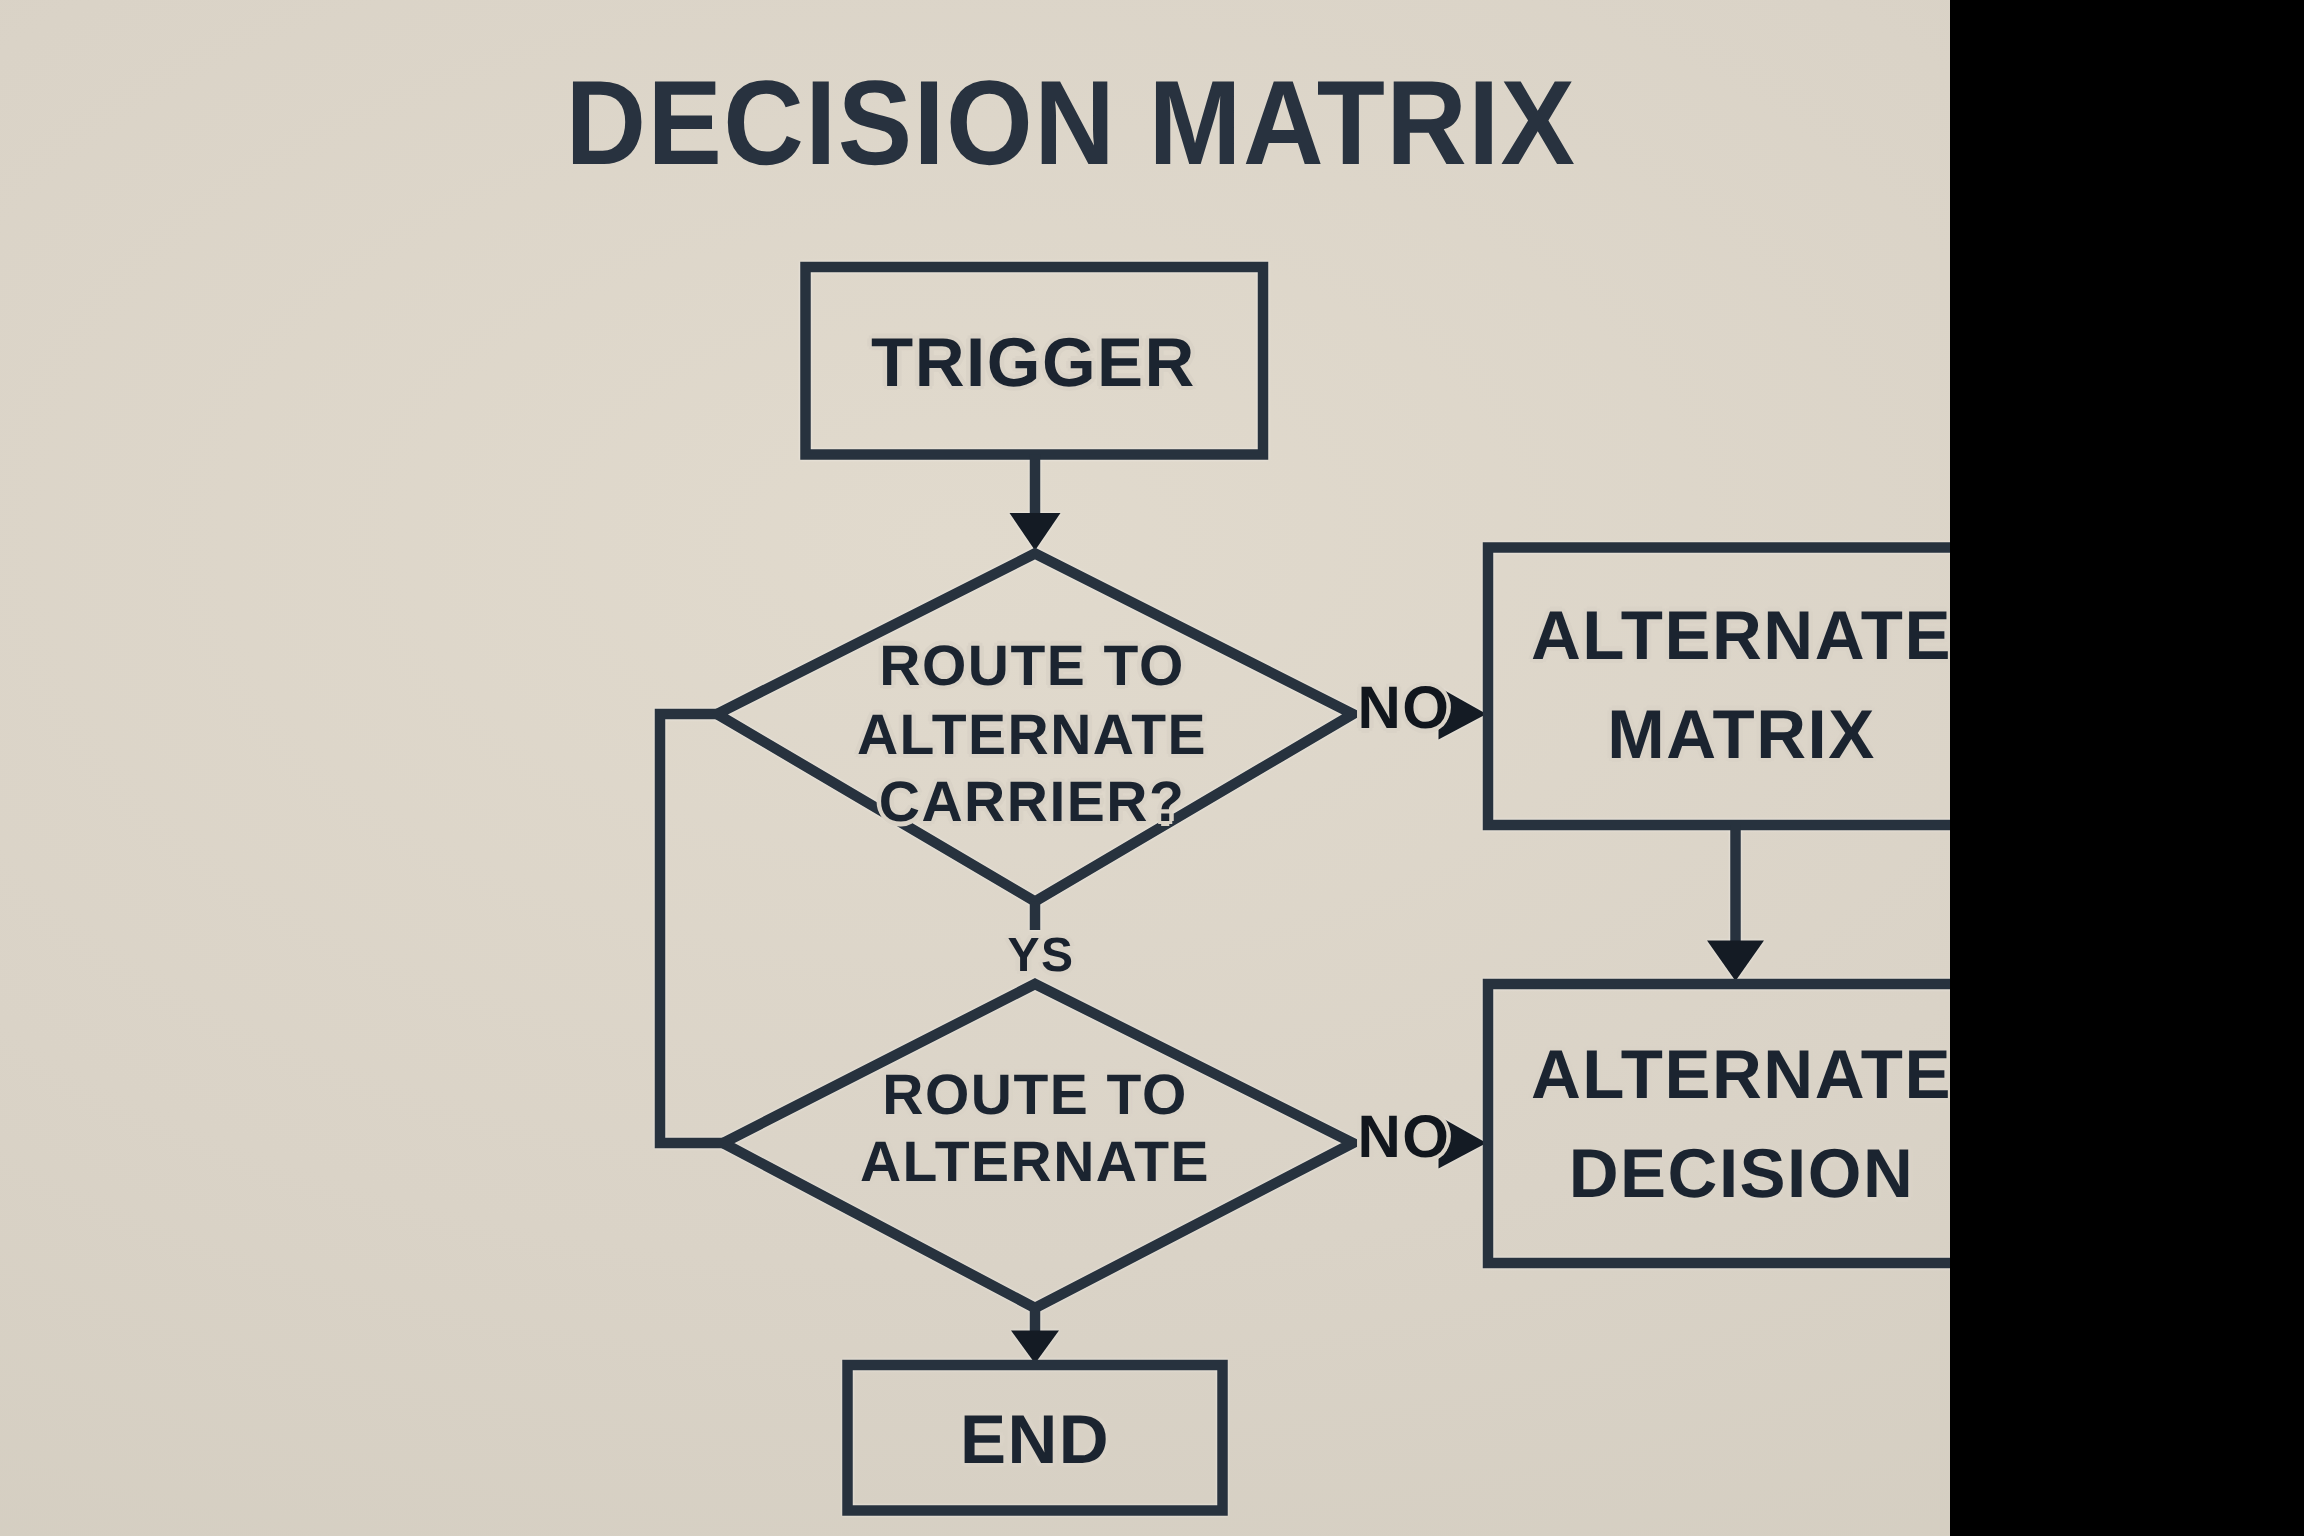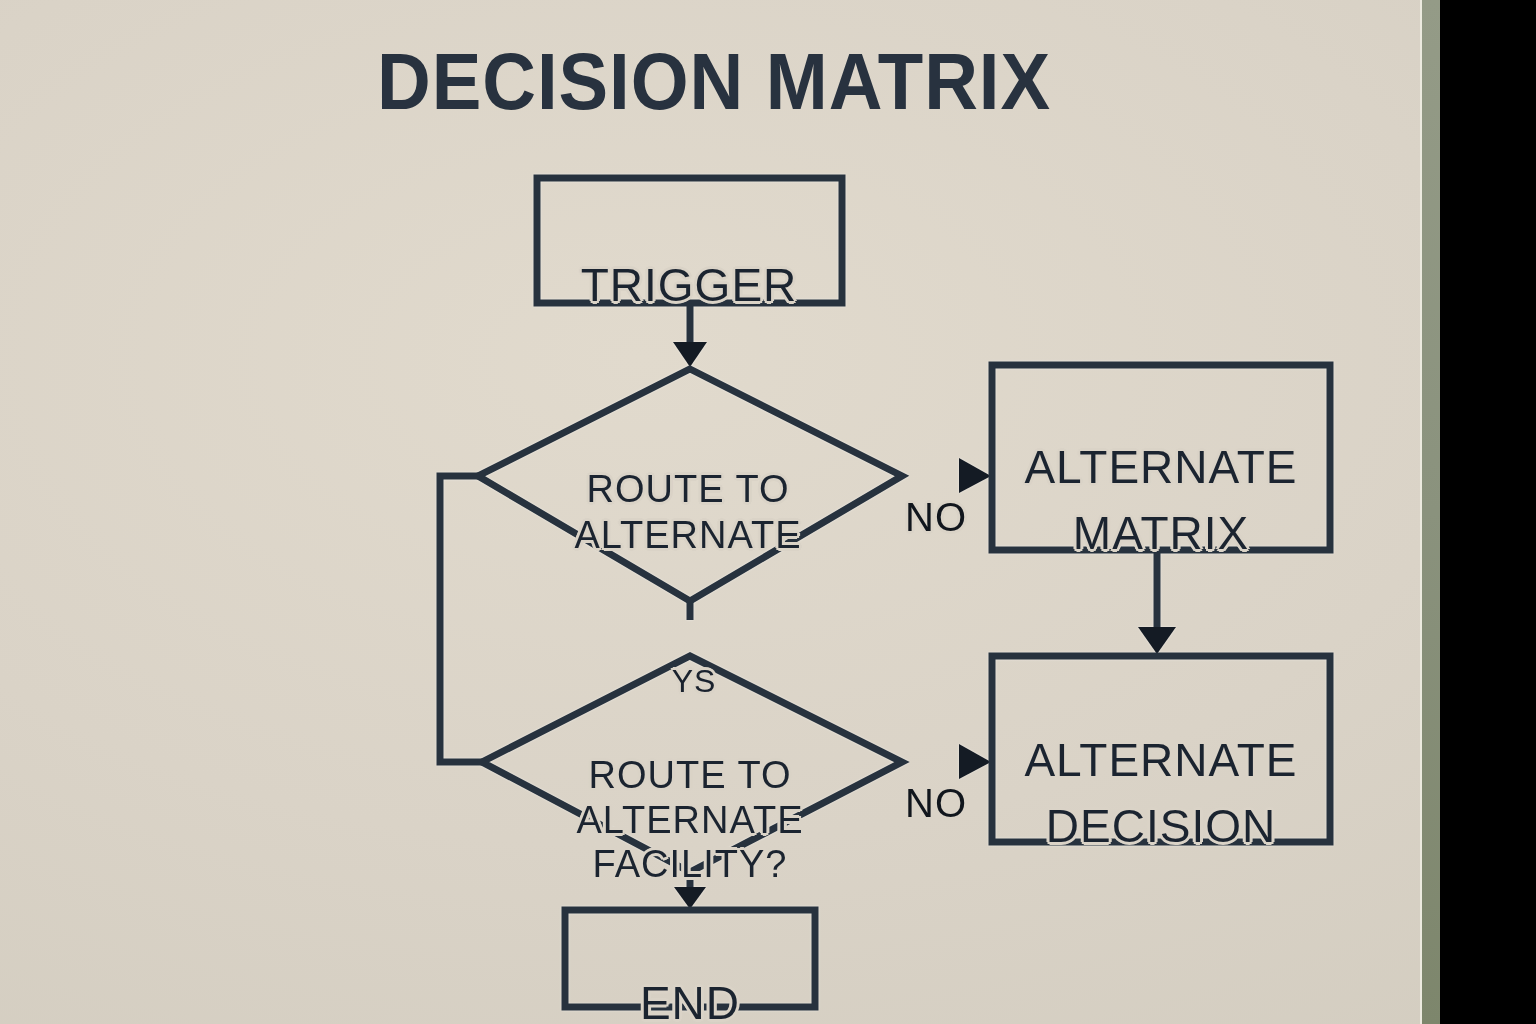--- a/index.html
+++ b/index.html
@@ -1,20 +1,20 @@
 <!DOCTYPE html>
 <html><head>
 <meta charset="utf-8">
 <style>
   html, body { margin: 0; padding: 0; background: #000; }
   * { box-sizing: border-box; }
 
   .scene {
     position: relative;
-    width: 1440px;
+    width: 1300px;
     height: 1024px;
     overflow: hidden;
     font-family: "Liberation Sans", sans-serif;
   }
 
   
   .wall {
     position: absolute;
     top: 0; bottom: 0;
     left: 1448px; right: 0;
@@ -56,29 +56,28 @@
   }
   .ink-fill {
     fill: #141b24;
     stroke: none;
   }
 
   .lbl {
     position: absolute;
     transform: translate(-50%, -50%);
     white-space: nowrap;
-    font-weight: 400;
+    font-weight: 700;
     color: #1b2430;
     letter-spacing: 1px;
     text-shadow:
       -2px -2px 0 #dad3c7, 2px -2px 0 #dad3c7,
       -2px  2px 0 #dad3c7, 2px  2px 0 #dad3c7,
       -3px  0   0 #dad3c7, 3px  0   0 #dad3c7,
        0   -3px 0 #dad3c7, 0    3px 0 #dad3c7;
-    margin-top: 44px;
   }
 
   .title {
     position: absolute;
     left: 714px; top: 82px;
     transform: translate(-50%, -50%) scaleX(0.93);
     font-size: 80px;
     font-weight: 700;
     color: #28323f;
     letter-spacing: 1px;
@@ -131,31 +130,31 @@
       <line class="stroke" x1="690" y1="872" x2="690" y2="889"></line>
       <polygon class="ink-fill" points="674,887 706,887 690,909"></polygon>
 
       <rect class="stroke" x="565" y="910" width="250" height="97"></rect>
     </svg>
 
     <div class="lbl fs-node" style="left:689px; top:241px;">TRIGGER</div>
 
     <div class="lbl fs-diam" style="left:688px; top:445px;">ROUTE TO</div>
     <div class="lbl fs-diam" style="left:688px; top:491px;">ALTERNATE</div>
+    <div class="lbl fs-diam" style="left:688px; top:536px;">CARRIER?</div>
 
     <div class="lbl fs-no" style="left:936px; top:473px;">NO</div>
 
     <div class="lbl fs-yes" style="left:694px; top:637px;">YS</div>
 
     <div class="lbl fs-node" style="left:1161px; top:423px;">ALTERNATE</div>
     <div class="lbl fs-node" style="left:1161px; top:489px;">MATRIX</div>
 
     <div class="lbl fs-diam" style="left:690px; top:731px;">ROUTE TO</div>
     <div class="lbl fs-diam" style="left:690px; top:776px;">ALTERNATE</div>
-    <div class="lbl fs-diam" style="left:690px; top:820px;">FACILITY?</div>
 
     <div class="lbl fs-no" style="left:936px; top:759px;">NO</div>
 
     <div class="lbl fs-node" style="left:1161px; top:716px;">ALTERNATE</div>
     <div class="lbl fs-node" style="left:1161px; top:782px;">DECISION</div>
 
     <div class="lbl fs-node" style="left:690px; top:959px;">END</div>
 
   </div>
 </div>

